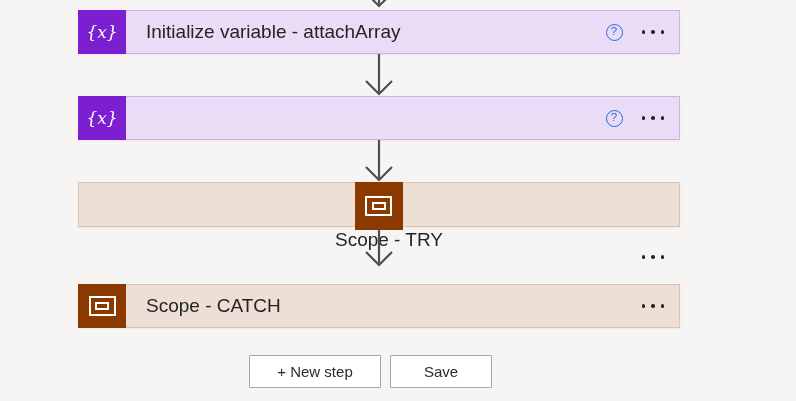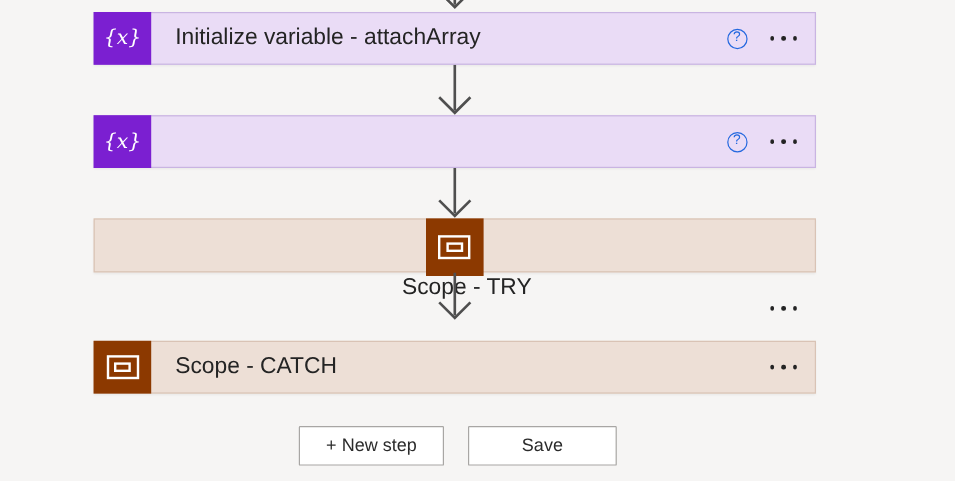--- a/index.html
+++ b/index.html
@@ -42,22 +42,22 @@
   .ellipsis { display:flex; gap:6px; align-items:center; cursor:pointer; padding:4px 2px; }
   .ellipsis .dot { width:3.5px; height:3.5px; background:#242424; border-radius:50%; }
   .arrow { position:absolute; left:364px; width:30px; }
   .btn {
     position:absolute; top:355px; height:33px;
     background:#ffffff; border:1px solid #a8a6a4; border-radius:1px;
     color:#2b2b2b; font-size:15px; font-family:"Liberation Sans", sans-serif;
     display:flex; align-items:center; justify-content:center;
     box-sizing:border-box; cursor:pointer;
   }
-  .btn-newstep { left:249px; width:121px; }
-  .btn-save    { left:390px; width:124px; }
+  .btn-newstep { left:249px; width:132px; }
+  .btn-save    { left:390px; width:102px; }
 </style>
 </head>
 <body>
 
 <div class="canvas">
 
   <svg class="arrow" style="top:-34px;" width="30" height="42" viewBox="0 0 30 42">
     <line x1="15" y1="0" x2="15" y2="38" stroke="#4f4f4f" stroke-width="2.2"></line>
     <polyline points="2,27 15,40 28,27" fill="none" stroke="#4f4f4f" stroke-width="2.2"></polyline>
   </svg>

